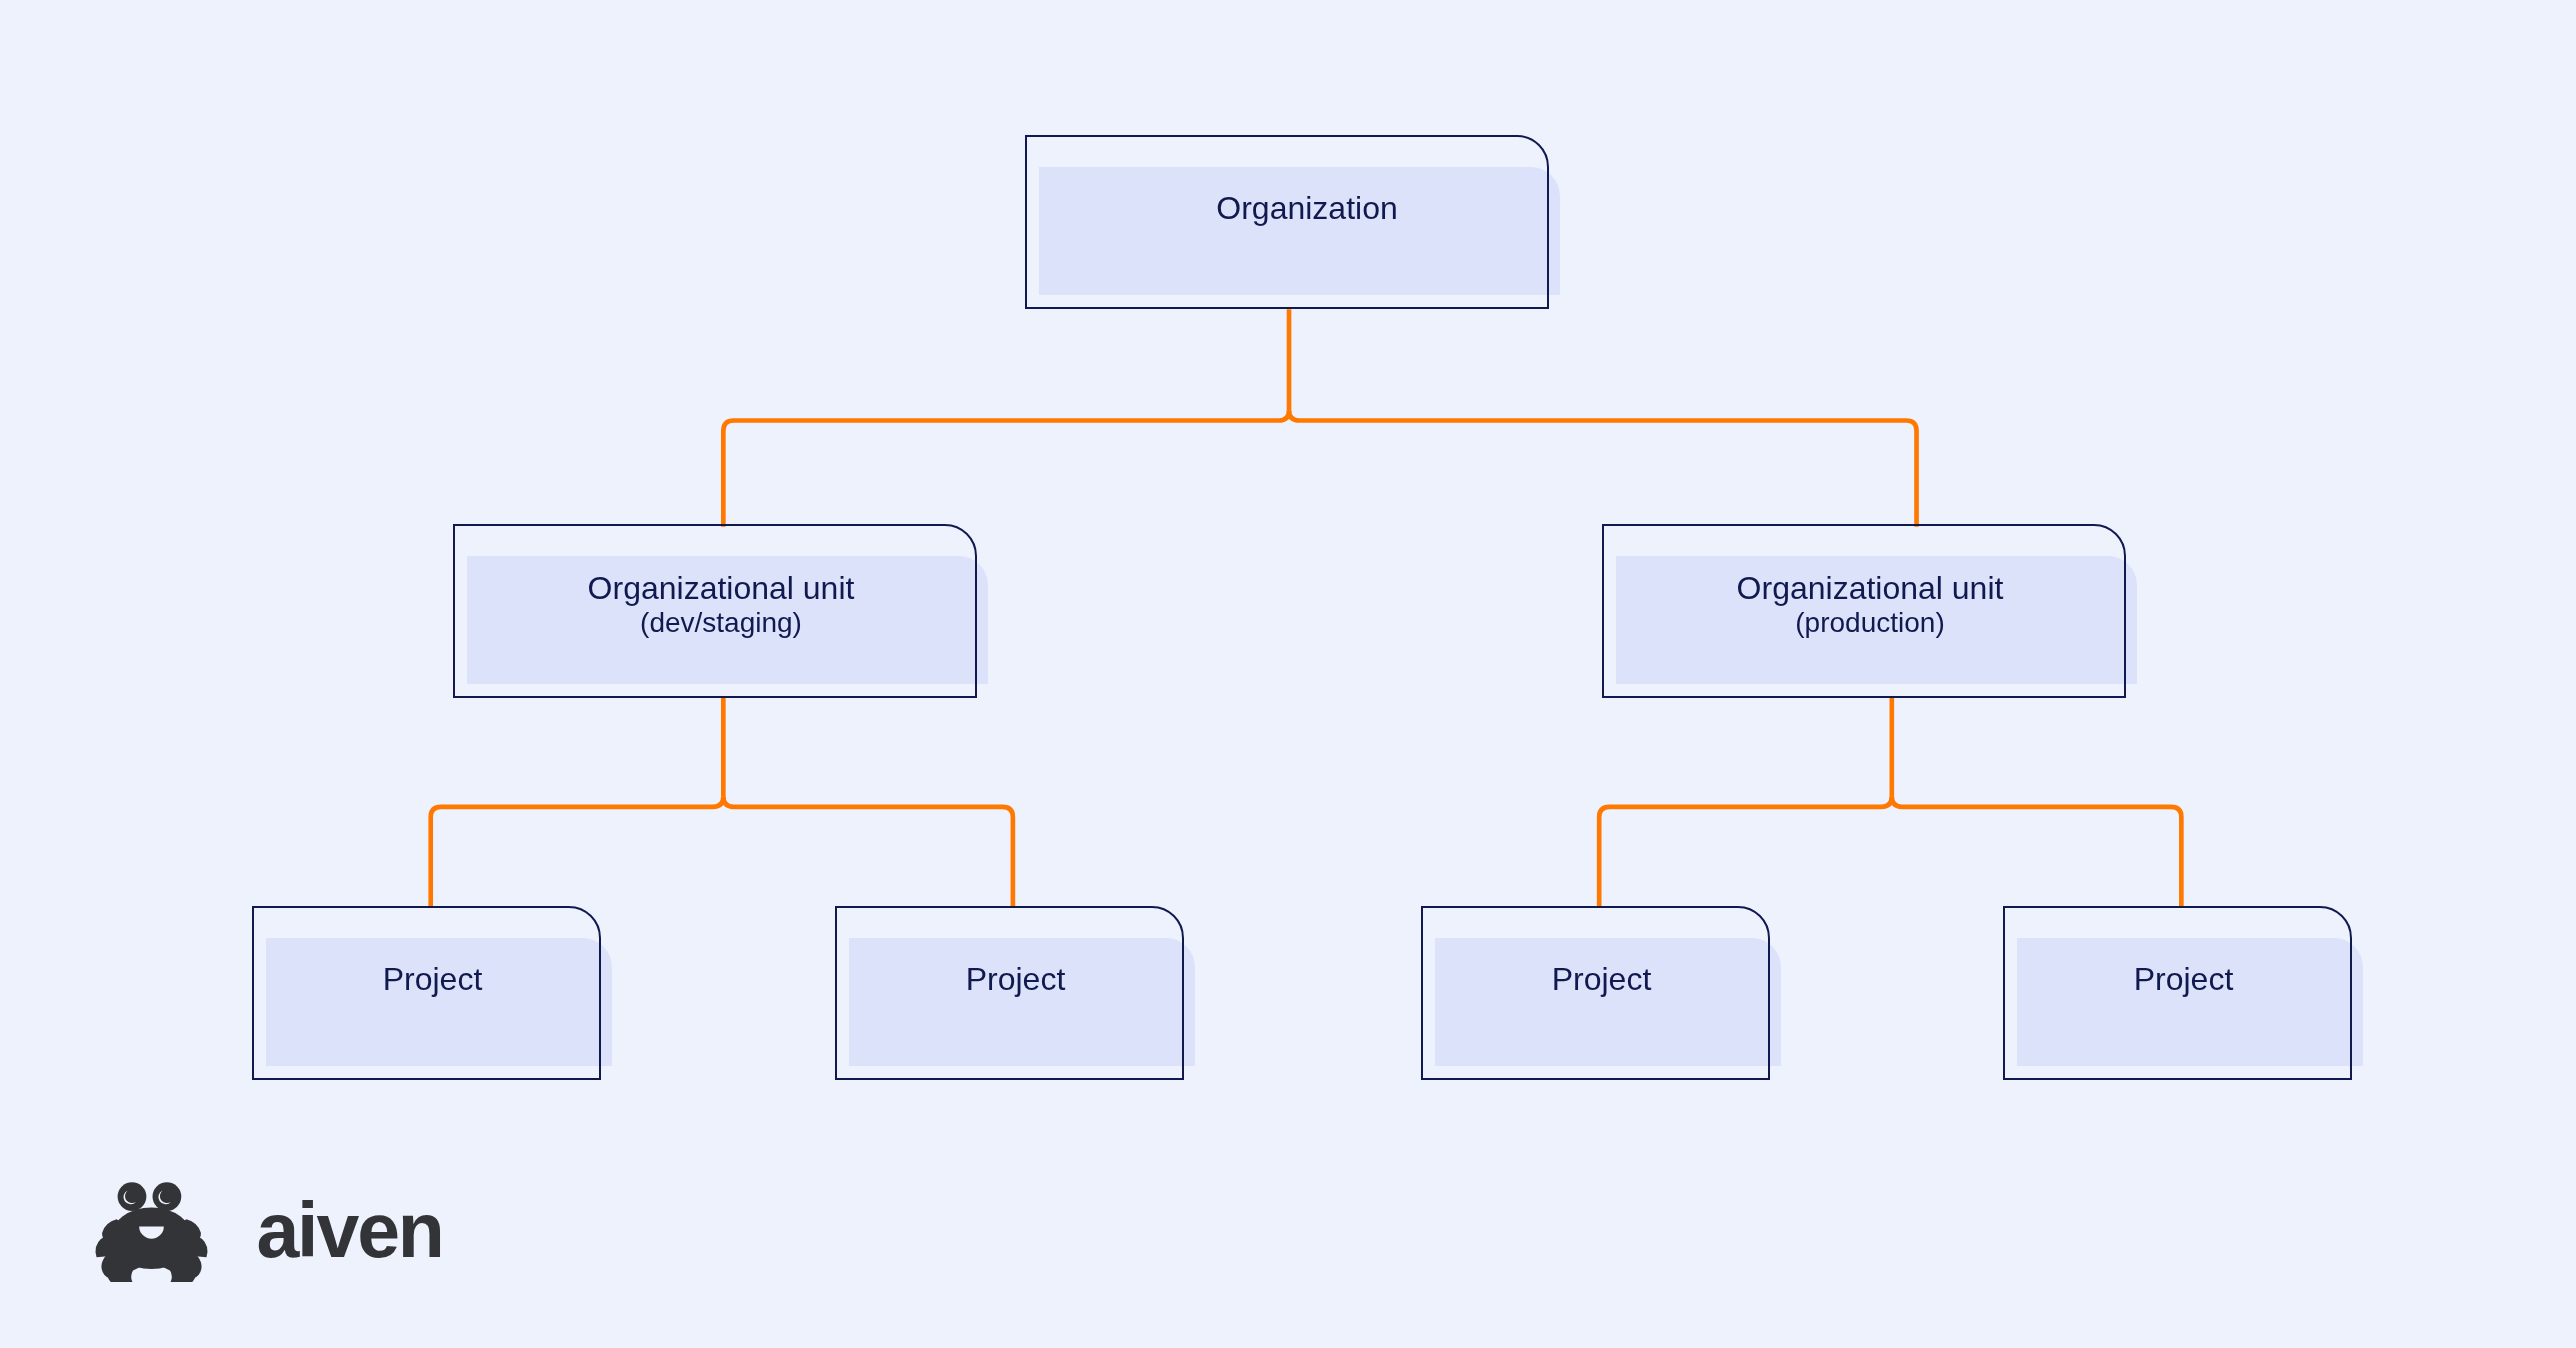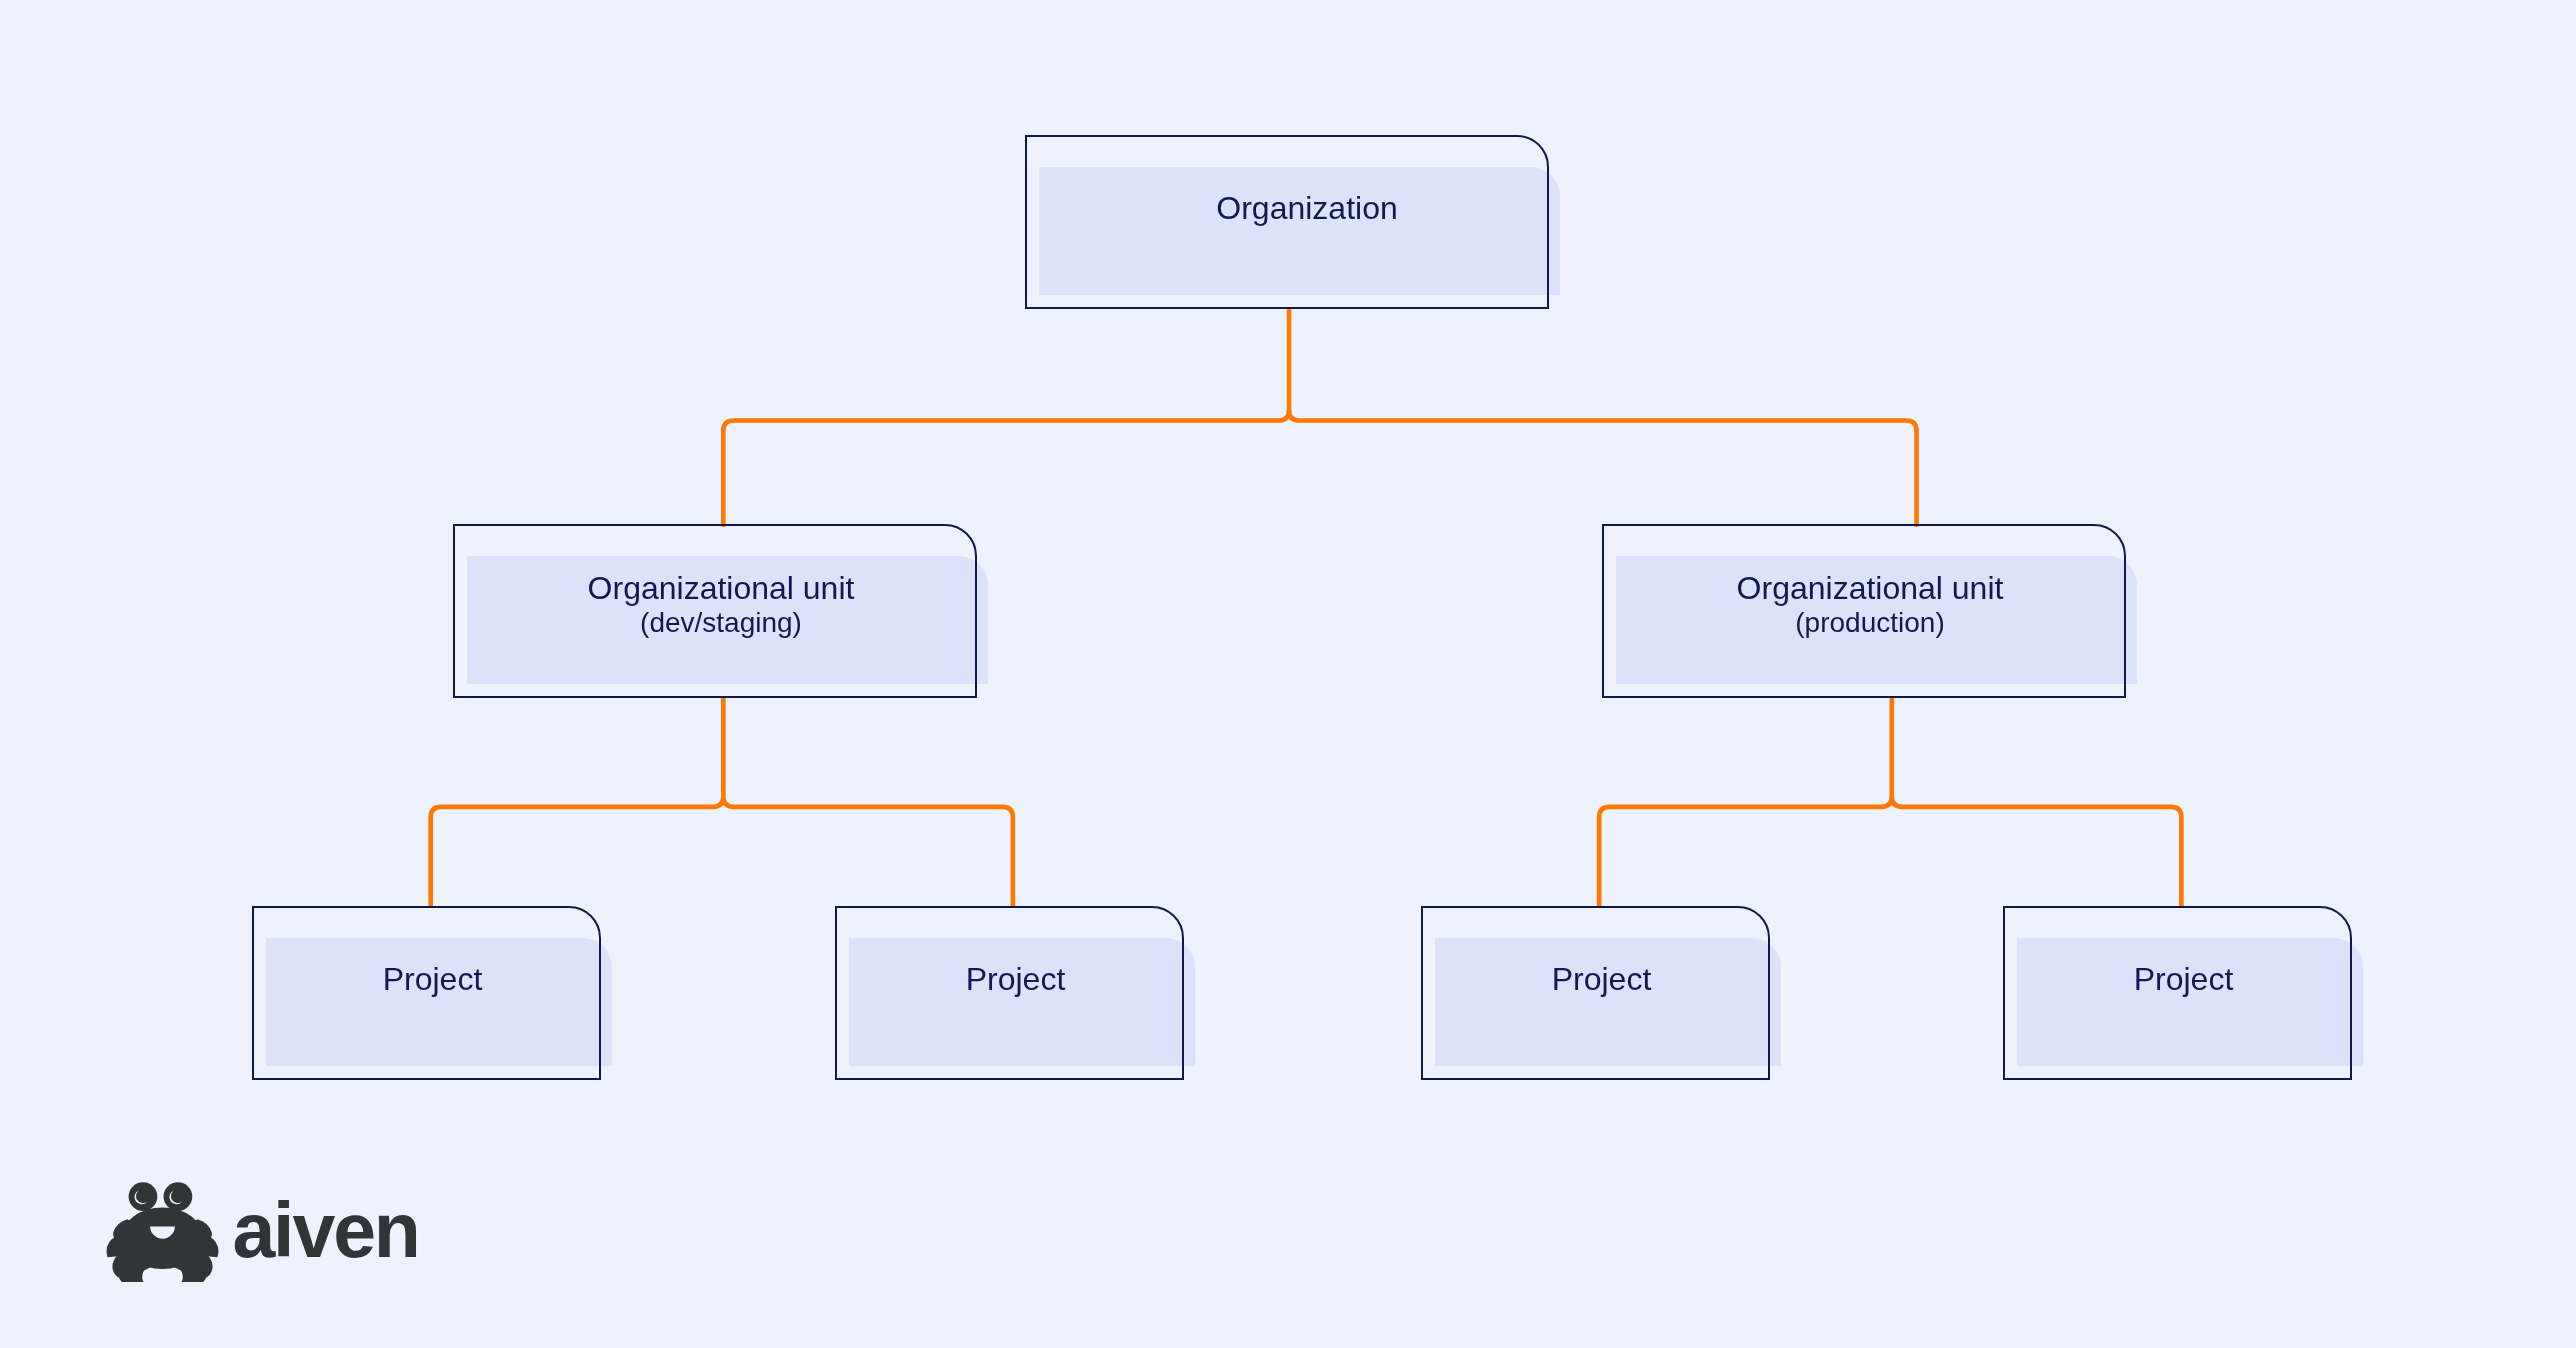--- a/index.html
+++ b/index.html
@@ -159,21 +159,21 @@
   </div>
 
   <div class="node" style="left:2003px; top:906px; width:361px; height:175px;">
     <div class="node-fill" style="left:14.4px; top:32px; width:346px; height:128px;"></div>
     <div class="node-outline" style="left:0; top:0; width:349px; height:174px;"></div>
     <div class="node-label" style="top:56px;">
       <div class="node-title">Project</div>
     </div>
   </div>
 
-  <div id="logo" style="left:106px; top:1179px;">
+  <div id="logo" style="left:95px; top:1179px;gap:35px;">
     <svg width="113" height="103" viewBox="0 0 220 200" xmlns="http://www.w3.org/2000/svg">
       <g fill="#333438">
 
         <circle cx="72" cy="34" r="28"></circle>
         <circle cx="140" cy="34" r="28"></circle>
 
         <path d="M42 78 q-22 6 -28 26 q-2 12 10 16 l34 -14 q6 -16 -16 -28 Z"></path>
         <path d="M22 110 q-22 10 -21 32 l2 10 l42 -4 q8 -20 -23 -38 Z"></path>
         <path d="M20 150 q-14 20 -2 36 q8 10 18 4 l22 -30 q-12 -16 -38 -10 Z"></path>
 

